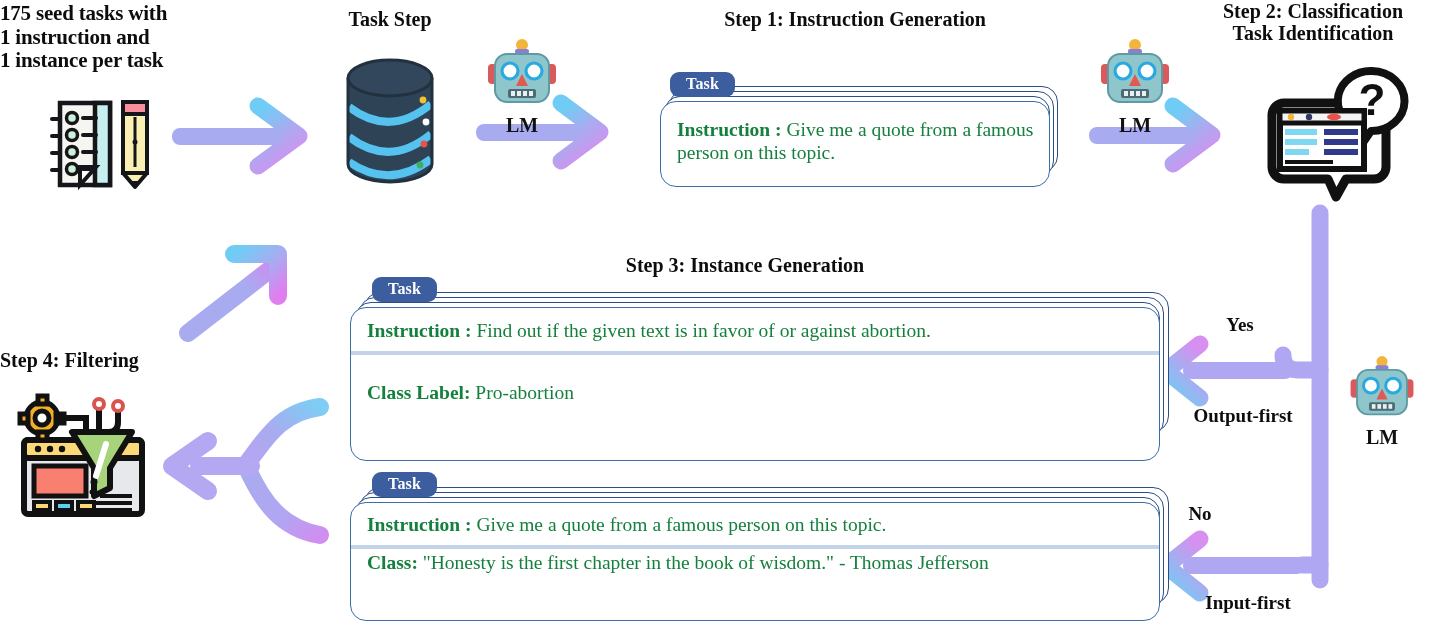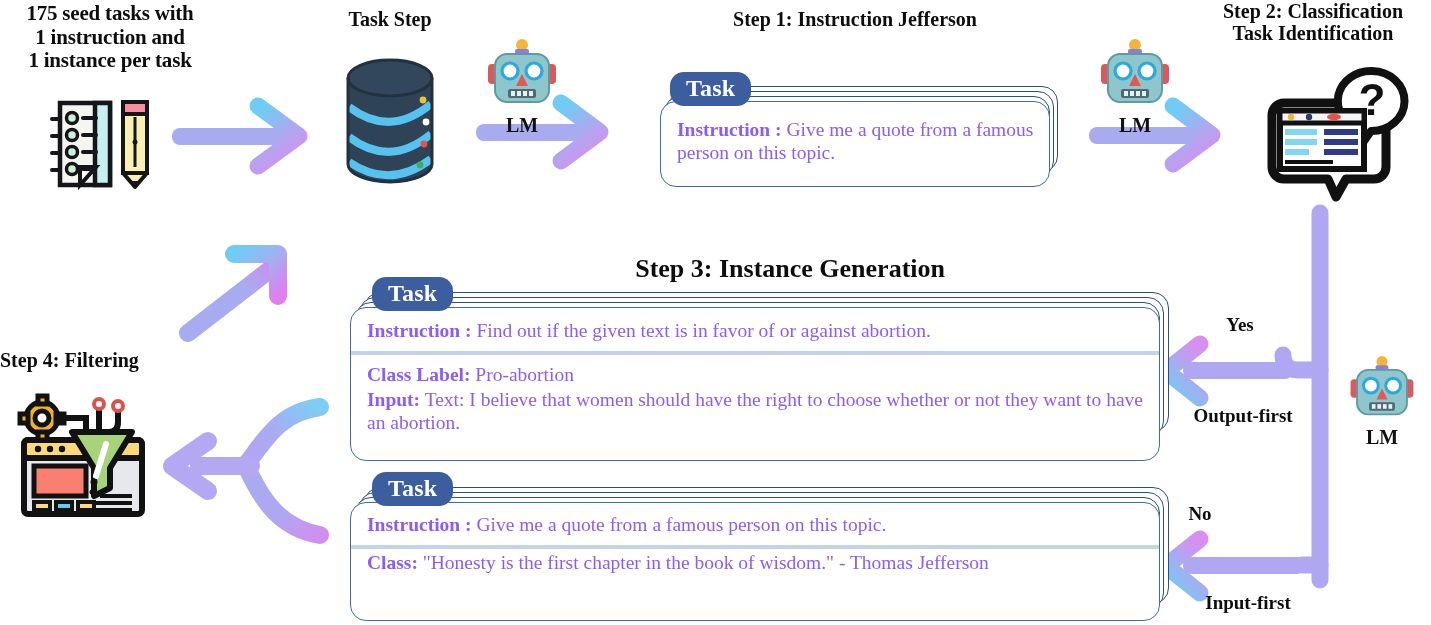--- a/index.html
+++ b/index.html
@@ -8,50 +8,50 @@
     font-family:"Liberation Serif","DejaVu Serif",serif;
     color:#111111;
   }
   .abs{position:absolute;}
 
   
   .heading{
     font-weight:bold;font-family:"Liberation Serif",serif;
     color:#0d0d0d;line-height:1.12;white-space:pre-line;
   }
-  #seed-heading{left:0px;top:2px;width:220px;text-align:center;font-size:21px;letter-spacing:-0.2px;}
+  #seed-heading{left:0px;top:2px;width:220px;text-align:left;font-size:21px;letter-spacing:-0.2px;}
   #taskpool-heading{left:320px;top:8px;width:140px;text-align:center;font-size:20px;}
   #step1-heading{left:620px;top:8px;width:470px;text-align:center;font-size:20px;}
   #step2-heading{left:1195px;top:0px;width:236px;text-align:center;font-size:20px;}
-  #step3-heading{left:545px;top:254px;width:400px;text-align:right;font-size:26px;}
+  #step3-heading{left:545px;top:254px;width:400px;text-align:center;font-size:20px;}
   #step4-heading{left:0;top:349px;width:200px;text-align:left;font-size:20px;}
 
   .lm-label{font-size:20px;font-weight:bold;font-family:"Liberation Serif",serif;text-align:center;}
   .edge-label{font-size:19px;font-weight:bold;font-family:"Liberation Serif",serif;text-align:center;color:#0d0d0d;}
 
   
   .card-stack{position:absolute;}
   .card-shadow{
     position:absolute;border:1.6px solid #2d4d85;border-radius:16px;
     background:#ffffff;box-sizing:border-box;
   }
   .card-main{
     position:absolute;border:1.6px solid #3a6ea8;border-radius:16px;
     background:#ffffff;box-sizing:border-box;overflow:hidden;
   }
   .card-row{
     padding:6px 14px 6px 16px;font-size:19.5px;line-height:1.18;
-    font-family:"Liberation Serif",serif;color:#8b5cf6;
+    font-family:"Liberation Serif",serif;color:#15803d;
   }
   .card-div{height:4px;background:#c3d4ea;width:100%;}
   .b{font-weight:bold;}
   .task-badge{
     position:absolute;background:#3c5d9e;color:#ffffff;
-    font-family:"Liberation Serif",serif;font-weight:bold;font-size:24px;
-    border-radius:14px;padding:3px 16px 4px 16px;z-index:6;
+    font-family:"Liberation Serif",serif;font-weight:bold;font-size:16px;
+    border-radius:9px;padding:3px 16px 4px 16px;z-index:6;
     letter-spacing:0.2px;
   }
 
   
   svg.layer{position:absolute;left:0;top:0;width:1431px;height:625px;pointer-events:none;}
 </style>
 </head>
 <body>
 
 <svg class="layer" viewBox="0 0 1431 625">
@@ -139,21 +139,21 @@
   <g>
     <path d="M 188 333 L 272 268" fill="none" stroke="url(#gradDiag)" stroke-width="18" stroke-linecap="round"></path>
     <path d="M 234 254 L 278 254 L 278 296" fill="none" stroke="url(#gradDiagHead)" stroke-width="18" stroke-linecap="round" stroke-linejoin="round"></path>
   </g>
 </svg>
 
 <div class="abs heading" id="seed-heading">175 seed tasks with
 1 instruction and
 1 instance per task</div>
 <div class="abs heading" id="taskpool-heading">Task Step</div>
-<div class="abs heading" id="step1-heading">Step 1: Instruction Jefferson</div>
+<div class="abs heading" id="step1-heading">Step 1: Instruction Generation</div>
 <div class="abs heading" id="step2-heading">Step 2: Classification
 Task Identification</div>
 <div class="abs heading" id="step3-heading">Step 3: Instance Generation</div>
 <div class="abs heading" id="step4-heading">Step 4: Filtering</div>
 
 <div class="abs" style="left:40px;top:95px;width:120px;height:95px;">
   <svg viewBox="0 0 120 95" width="120" height="95">
 
     <g stroke="#14161a" stroke-width="4" stroke-linecap="round">
       <line x1="12" y1="24" x2="28" y2="24"></line>
@@ -348,25 +348,22 @@
 
 <div class="card-stack" style="left:350px;top:292px;width:820px;height:160px;">
   <div class="card-shadow" style="left:14px;top:0px;width:805px;height:140px;"></div>
   <div class="card-shadow" style="left:9px;top:5px;width:805px;height:140px;"></div>
   <div class="card-shadow" style="left:5px;top:10px;width:805px;height:140px;"></div>
   <div class="card-main" style="left:0px;top:15px;width:810px;height:154px;">
     <div class="card-row" style="padding-top:11px;padding-bottom:9px;">
       <span class="b">Instruction :</span><span> Find out if the given text is in favor of or against abortion.</span>
     </div>
     <div class="card-div"></div>
-    <div class="card-row" style="padding-top:8px;padding-bottom:0px;">
+    <div class="card-row" style="padding-top:26px;padding-bottom:0px;">
       <span class="b">Class Label:</span><span> Pro-abortion</span>
-    </div>
-    <div class="card-row" style="padding-top:2px;">
-      <span class="b">Input:</span><span> Text: I believe that women should have the right to choose whether or not they want to have an abortion.</span>
     </div>
   </div>
   <div class="task-badge" style="left:22px;top:-15px;">Task</div>
 </div>
 
 <div class="card-stack" style="left:350px;top:487px;width:820px;height:135px;">
   <div class="card-shadow" style="left:14px;top:0px;width:805px;height:117px;"></div>
   <div class="card-shadow" style="left:9px;top:5px;width:805px;height:117px;"></div>
   <div class="card-shadow" style="left:5px;top:10px;width:805px;height:117px;"></div>
   <div class="card-main" style="left:0px;top:15px;width:810px;height:119px;">

